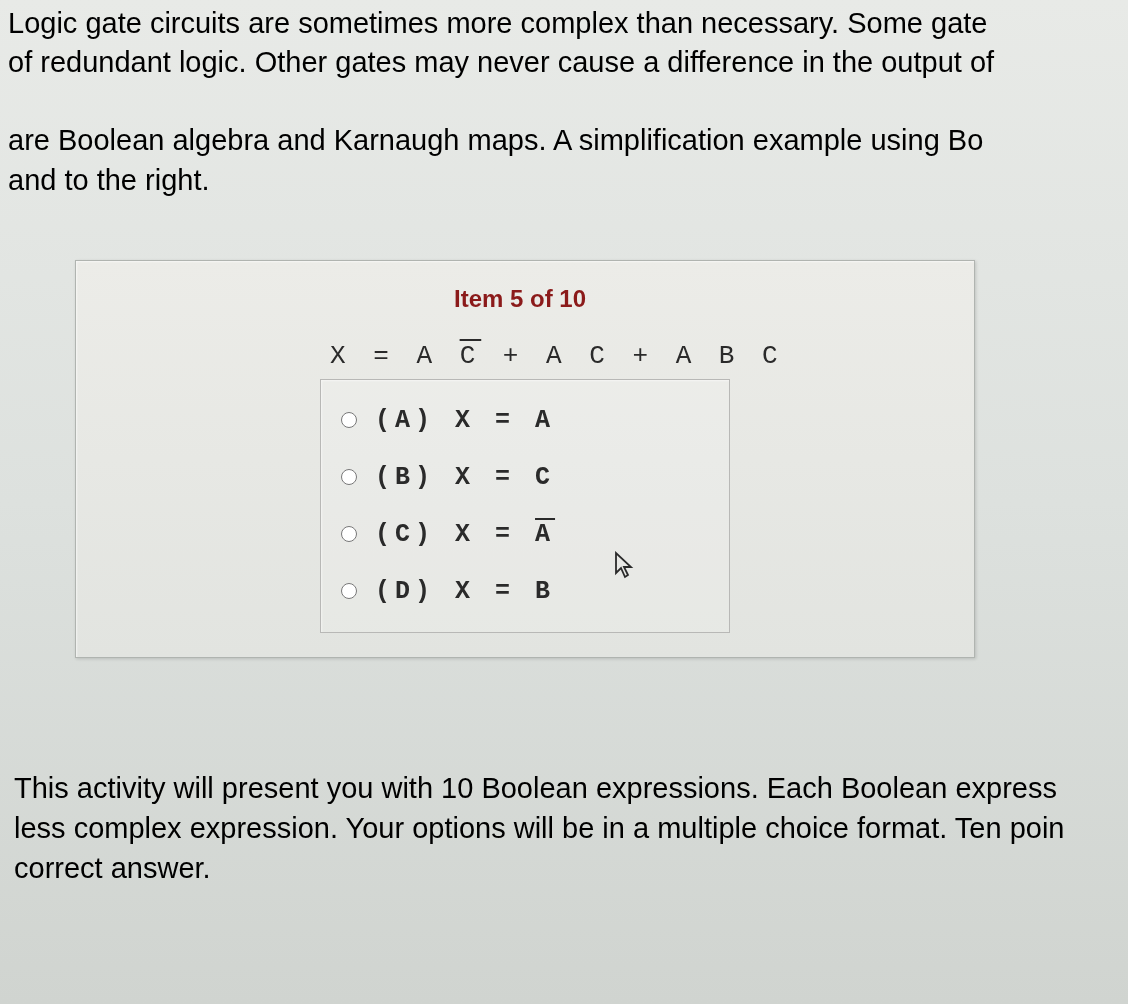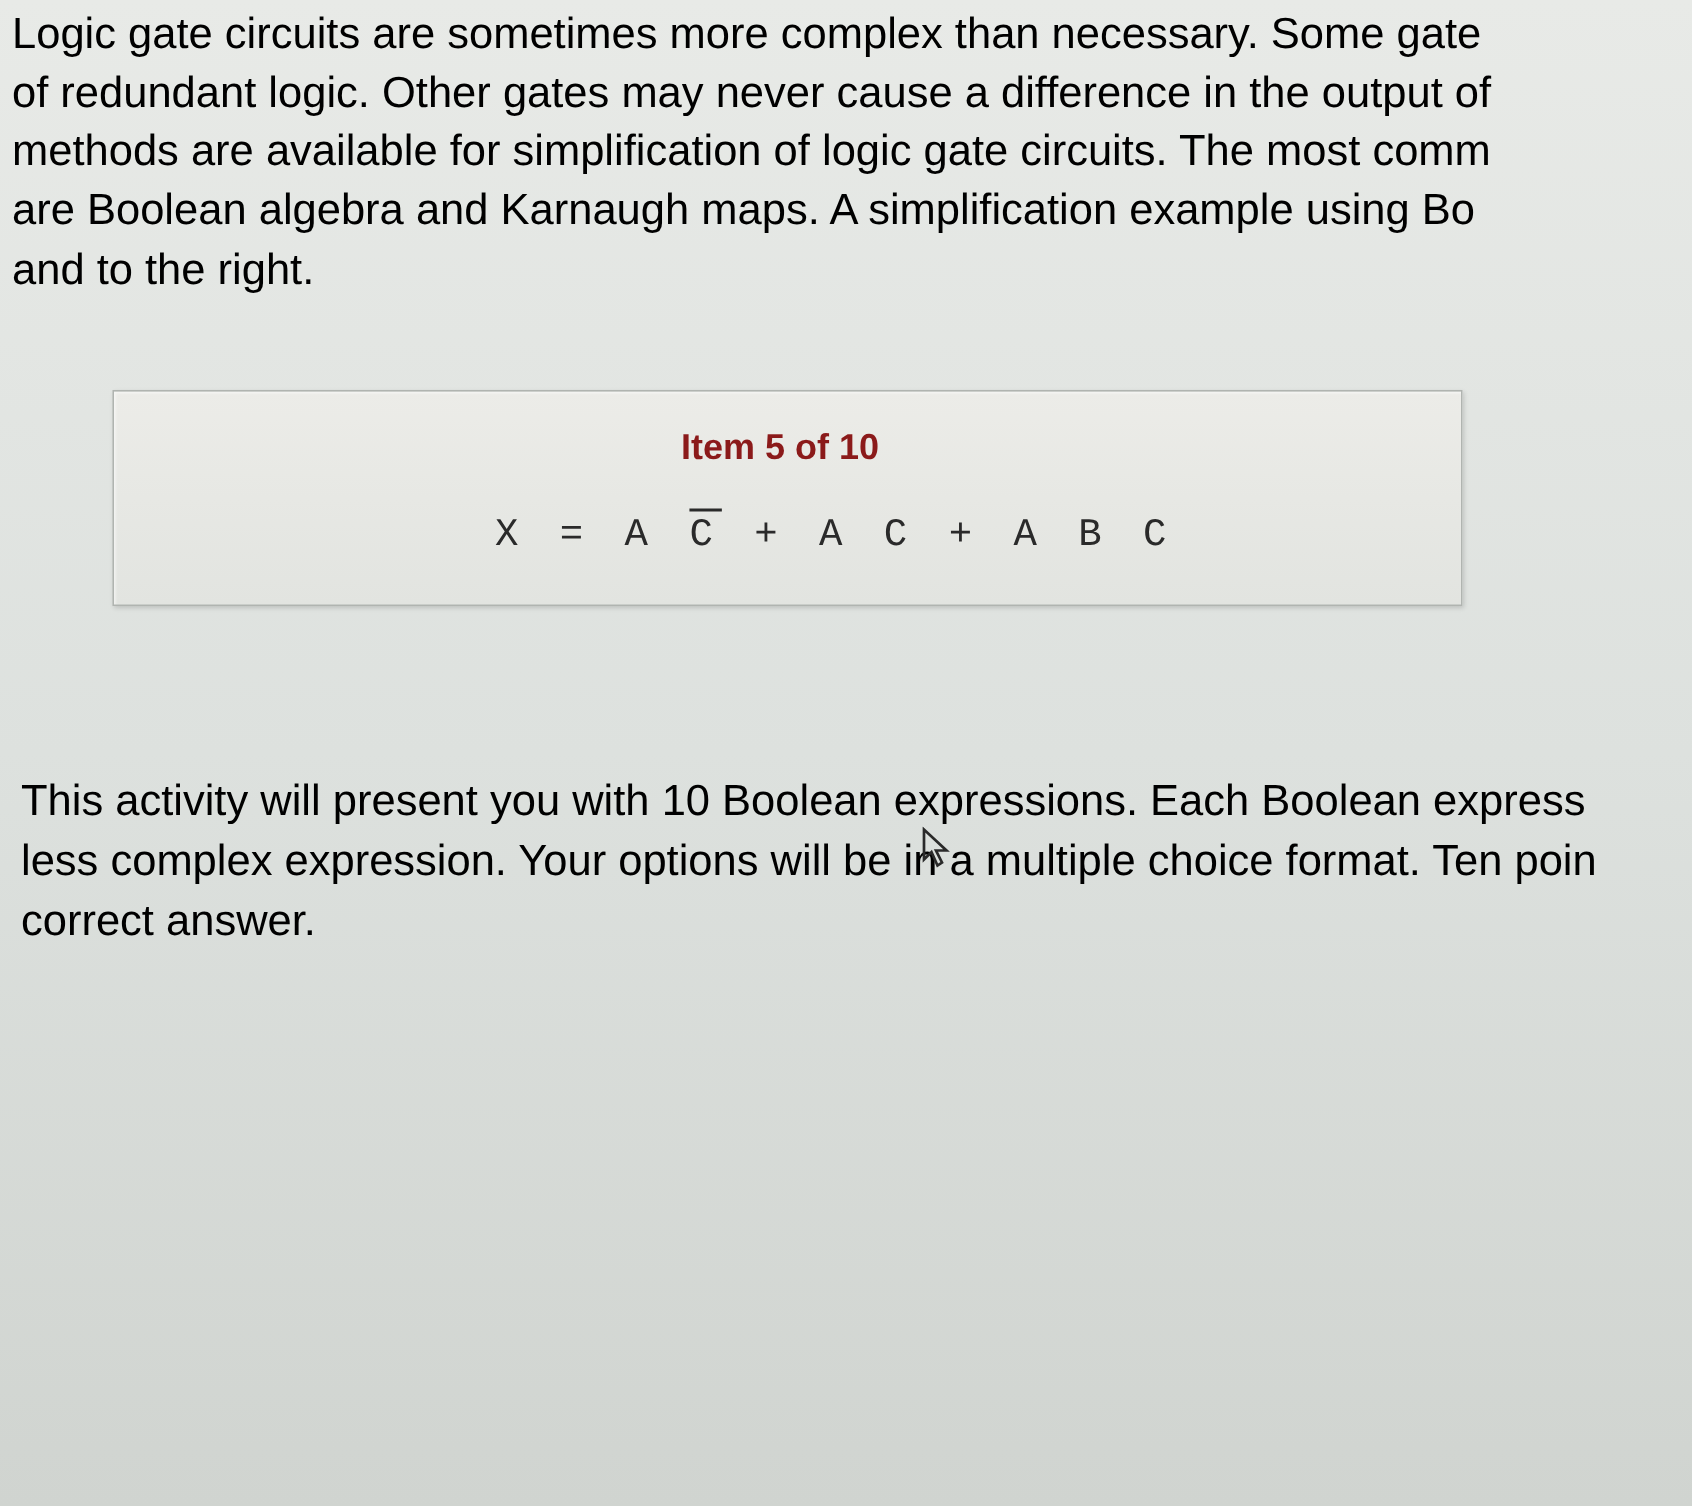--- a/index.html
+++ b/index.html
@@ -116,32 +116,50 @@
     line-height: 1.38;
     color: #000;
   }
 </style>
 </head>
 <body>
 
 <div class="intro">
   <span>Logic gate circuits are sometimes more complex than necessary. Some gate</span><br>
   <span>of redundant logic. Other gates may never cause a difference in the output of</span><br>
-  <span>methods are available for simplification of logic gate circuits. The most comm</span><br>
+  <br>
   <span>are Boolean algebra and Karnaugh maps. A simplification example using Bo</span><br>
   <span>and to the right.</span>
 </div>
 
 <div class="quiz-container">
   <div class="item-header">Item 5 of 10</div>
 
   <div class="expression">
     <span>X = A </span><span class="overline">C</span><span> + A C + A B C</span>
   </div>
 
+  <div class="options-box">
+    <label class="option-row">
+      <input type="radio" name="ans" class="radio" style="">
+      <span>(A) X = A</span>
+    </label>
+    <label class="option-row">
+      <input type="radio" name="ans" class="radio" style="">
+      <span>(B) X = C</span>
+    </label>
+    <label class="option-row">
+      <input type="radio" name="ans" class="radio" style="">
+      <span><span>(C) X = </span><span class="overline">A</span></span>
+    </label>
+    <label class="option-row">
+      <input type="radio" name="ans" class="radio" style="">
+      <span>(D) X = B</span>
+    </label>
+  </div>
 
   <span class="cursor-arrow">
     <svg width="22" height="28" viewBox="0 0 22 28">
       <path d="M2 2 L2 22 L7 17 L11 26 L14 24 L10 16 L17 16 Z" fill="none" stroke="#2a2a2a" stroke-width="1.8"></path>
     </svg>
   </span>
 
 
 </div>
 

